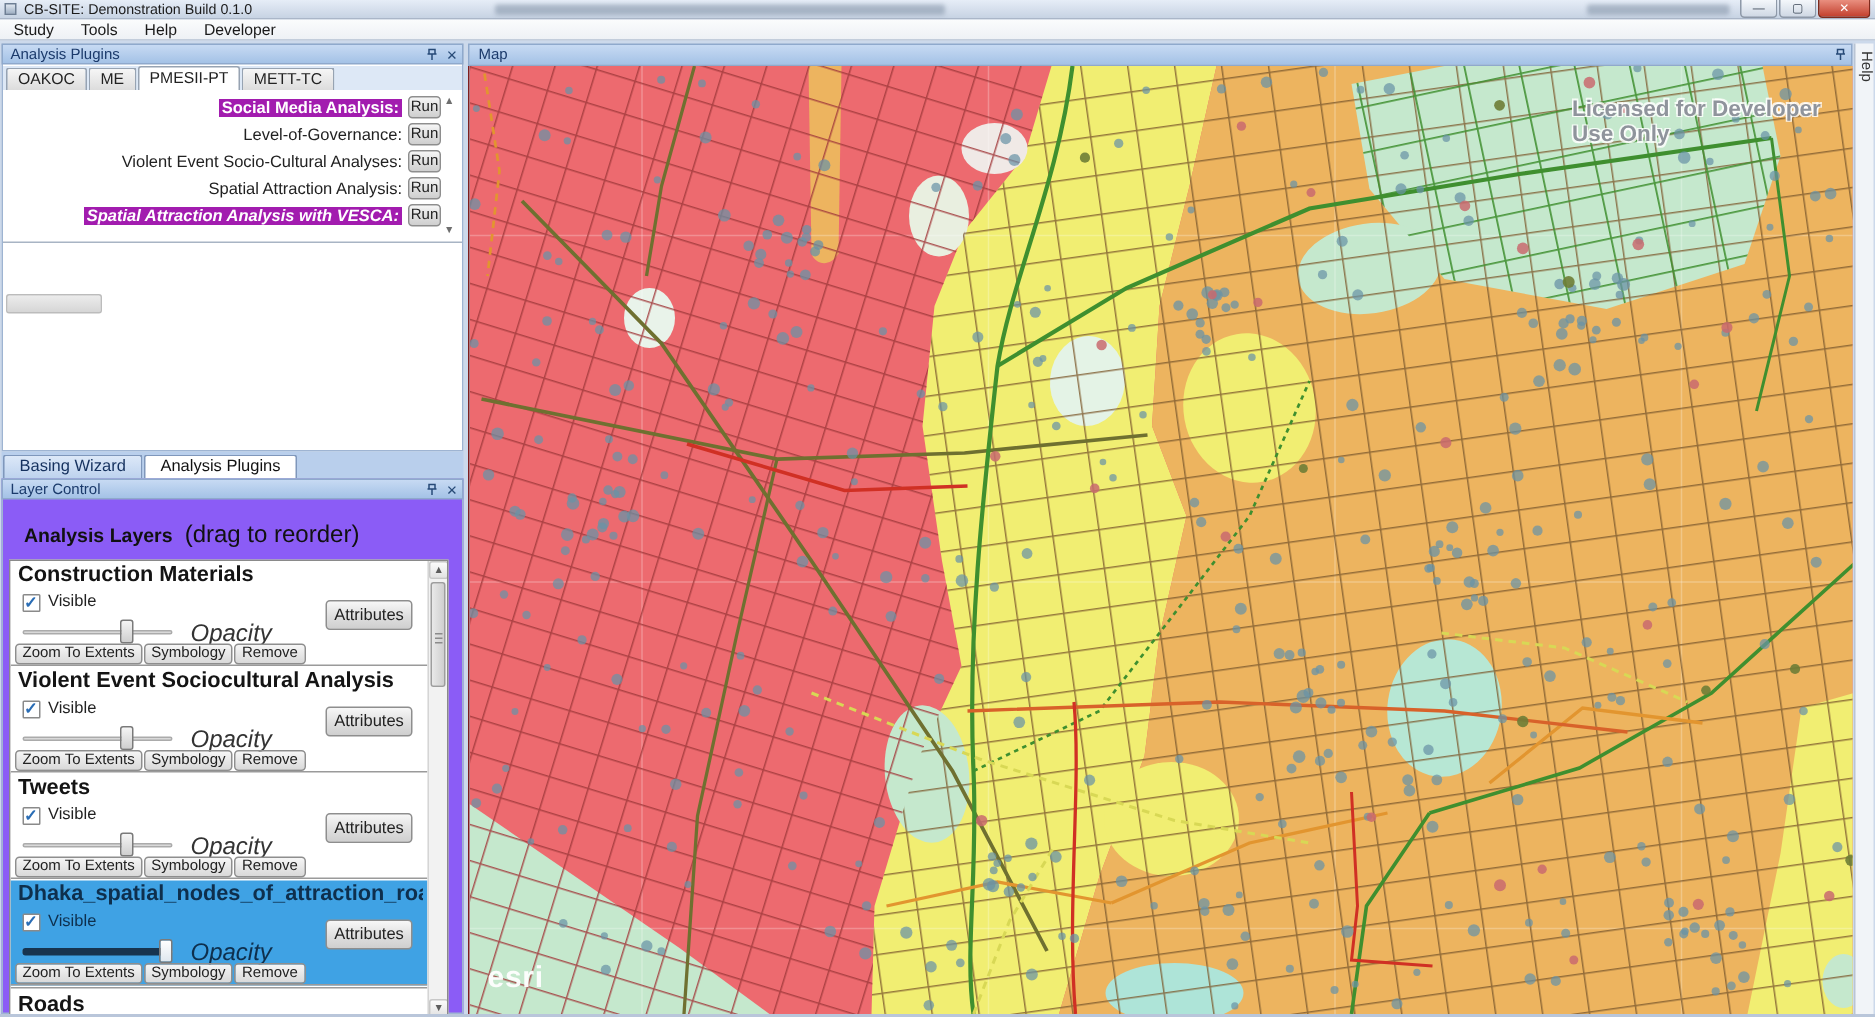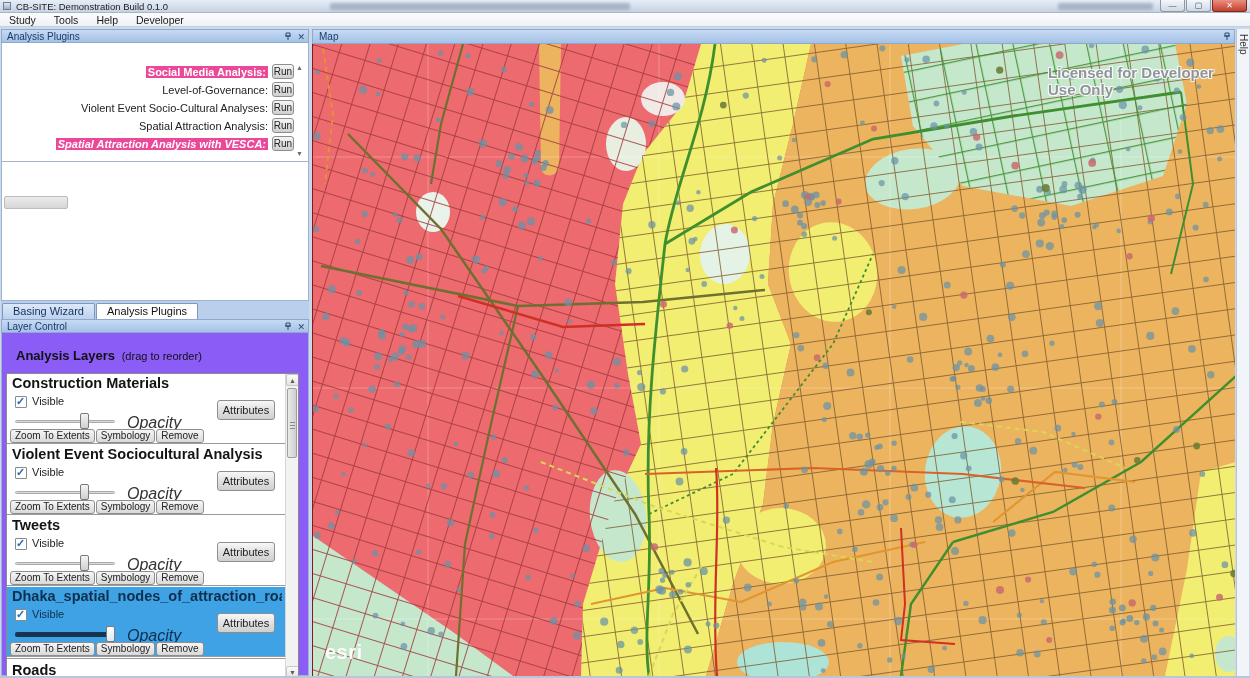--- a/index.html
+++ b/index.html
@@ -43,21 +43,21 @@
   .plugin-tabs { position:absolute; left:0; top:14px; width:306px; height:16px;
                  background:#dde8f6; display:flex; align-items:flex-end; padding-left:2px; }
   .ptab { font-size:10.5px; color:#222; padding:1px 7px 2px 7px; border:1px solid #97a3b2;
           border-bottom:none; border-radius:2px 2px 0 0; background:linear-gradient(#f6f6f6,#dcdcdc);
           margin-right:1px; height:15px; }
   .ptab.active { background:#fff; height:16px; position:relative; z-index:2; }
   .plugin-body { position:absolute; left:0; top:30px; width:306px; height:102px; background:#fff;
                  border-bottom:1px solid #a8b4c4; }
   .analysis-row { position:absolute; right:40px; height:15px; display:flex; align-items:center; }
   .analysis-label { font-size:11px; color:#222; white-space:nowrap; }
-  .analysis-label.hl { background:#ec4899; color:#fff; font-weight:bold; padding:0 2px; }
+  .analysis-label.hl { background:#a21caf; color:#fff; font-weight:bold; padding:0 2px; }
   .run-btn { position:absolute; height:15px; width:22px; font-size:10px; color:#222; text-align:center;
              line-height:13px; border:1px solid #8e8e8e; border-radius:3px;
              background:linear-gradient(#f6f6f6,#dddddd 60%,#cfcfcf); }
   .mini-arrow { position:absolute; right:5px; font-size:7px; color:#6e6e6e; }
   .plugin-rest { position:absolute; left:0; top:132px; width:306px; height:138px; background:#fff; }
   .grey-chip { position:absolute; left:2px; top:34px; width:64px; height:13px; border:1px solid #bcbcbc;
                border-radius:2px; background:linear-gradient(#ececec,#d6d6d6); }
 
   
   .dock-tabs { position:absolute; left:1px; top:301px; width:308px; height:18px; background:#b9cfec;
@@ -65,21 +65,21 @@
   .dtab { font-size:11px; color:#15315e; padding:1px 10px 2px 10px; height:16px;
           border:1px solid #7f97bb; border-bottom:none; border-radius:2px 2px 0 0;
           background:linear-gradient(#dce8f8,#bdd2ee); margin-right:1px; }
   .dtab.active { background:#fff; color:#111; }
 
   
   .layer-panel { position:absolute; left:1px; top:319px; width:308px; height:357px; background:#8b5cf6;
                  border:1px solid #9eb4d2; }
   .layers-heading { position:absolute; left:14px; top:28px; font-size:13px; color:#111; }
   .layers-heading b { font-weight:bold; }
-  .layers-heading .hint { font-weight:normal; font-size:11px; }
+  .layers-heading .hint { font-weight:normal; font-size:16px; }
   .layer-list { position:absolute; left:4px; top:53px; width:293px; height:304px; border:1px solid #8a8a8a;
                 background:#fff; overflow:hidden; }
   .layer-card { position:absolute; left:0; width:278px; height:70px; background:#fff;
                 border-bottom:1px solid #9a9a9a; }
   .layer-card.selected { background:#3fa2e4; }
   .lc-title { position:absolute; left:5px; top:1px; font-size:14.5px; font-weight:bold; color:#141414;
               white-space:nowrap; overflow:hidden; width:270px; }
   .selected .lc-title { color:#0e2f4d; }
   .checkbox { position:absolute; left:8px; top:22px; width:12px; height:12px; background:#fff;
               border:1px solid #8a8a8a; border-radius:1px; }
@@ -160,20 +160,26 @@
     <div class="panel-header" style="left:-1px; top:-1px; width:308px;">
       <span>Analysis Plugins</span>
       <span class="ph-icons">
         <span class="pin-icon">
             <svg width="8" height="9" viewBox="0 0 8 9">
               <path d="M2 1h4v3H2z M4 4v4 M1 4h6" stroke="#274a77" stroke-width="1" fill="none"></path>
             </svg>
           </span>
         <span class="close-icon">✕</span>
       </span>
+    </div>
+    <div class="plugin-tabs">
+      <div class="ptab">OAKOC</div>
+      <div class="ptab">ME</div>
+      <div class="ptab active">PMESII-PT</div>
+      <div class="ptab">METT-TC</div>
     </div>
     <div class="plugin-body">
       <div class="analysis-row" style="top:4px;">
           <span class="analysis-label hl">Social Media Analysis:</span>
         </div>
       <div class="run-btn" style="right:14px; top:4px;">Run</div>
       <div class="analysis-row" style="top:22px;">
           <span class="analysis-label">Level-of-Governance:</span>
         </div>
       <div class="run-btn" style="right:14px; top:22px;">Run</div>

